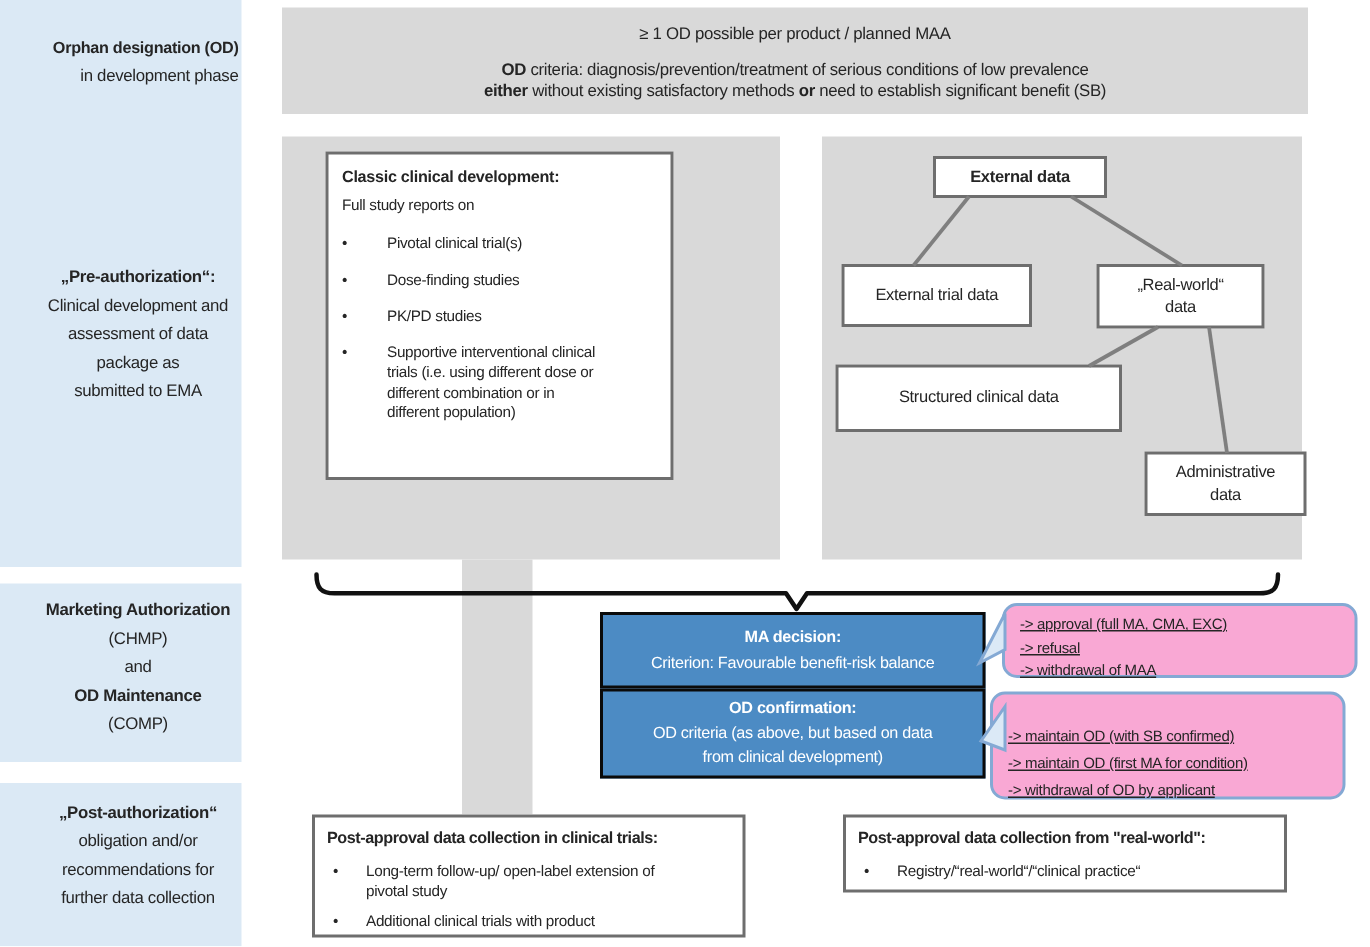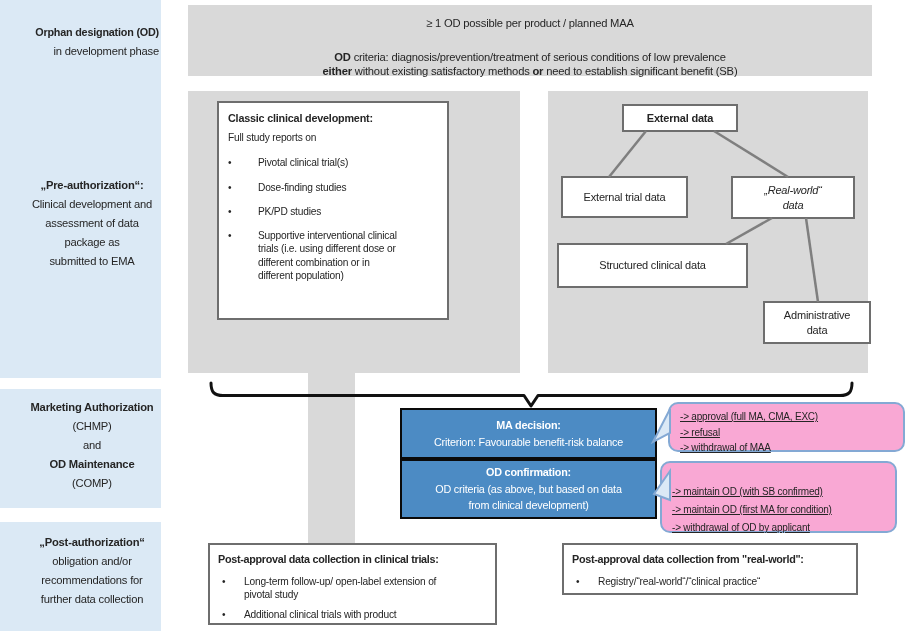--- a/index.html
+++ b/index.html
@@ -17,36 +17,36 @@
   .sideblock{background:#dbe9f5;}
   .side1{left:0;top:0;width:161px;height:378px;}
   .side2{left:0;top:389px;width:161px;height:119px;}
   .side3{left:0;top:522px;width:161px;height:109px;}
   .side-txt{left:0;width:184px;line-height:19px;font-size:11.2px;}
 
   
   .gray{background:#d9d9d9;}
   .banner{left:188px;top:5px;width:684px;height:71px;text-align:center;font-size:11.2px;}
   .banner .ln1{margin-top:11px;}
-  .banner .ln2{margin-top:19px;}
+  .banner .ln2{margin-top:9px;}
   .panelL{left:188px;top:91px;width:332px;height:282px;}
   .panelR{left:548px;top:91px;width:320px;height:282px;}
   .connector{left:308px;top:373px;width:47px;height:170px;}
 
   
   .wbox{background:#ffffff;border:2.5px solid #6e6e6e;box-sizing:border-box;}
   .classic{left:217px;top:101px;width:232px;height:219px;padding:8px 9px;overflow:hidden;}
   .classic .title{font-size:10.8px;margin-bottom:6px;}
   .classic .intro{font-size:10.2px;margin-bottom:12px;}
   .bullet-row{display:flex;margin-bottom:11px;font-size:10.2px;}
   .classic .bullet-row .bl{width:30px;flex:none;}
   .tree-box{display:flex;align-items:center;justify-content:center;text-align:center;border-width:2px;}
   .troot{left:622px;top:104px;width:116px;height:28px;font-size:11px;}
   .ttrial{left:561px;top:176px;width:127px;height:42px;}
-  .trw{left:731px;top:176px;width:124px;height:43px;font-style:italic;}
+  .trw{left:731px;top:176px;width:112px;height:43px;}
   .tstruct{left:557px;top:243px;width:191px;height:45px;}
   .tadmin{left:763px;top:301px;width:108px;height:43px;}
 
   
   .bluebox{background:#4c8bc4;border:2.5px solid #0a0a0a;box-sizing:border-box;color:#ffffff;
     display:flex;flex-direction:column;align-items:center;justify-content:center;
     text-align:center;font-size:10.8px;line-height:16.5px;}
   .ma{left:400px;top:408px;width:257px;height:51px;}
   .od{left:400px;top:459px;width:257px;height:60px;}
 

